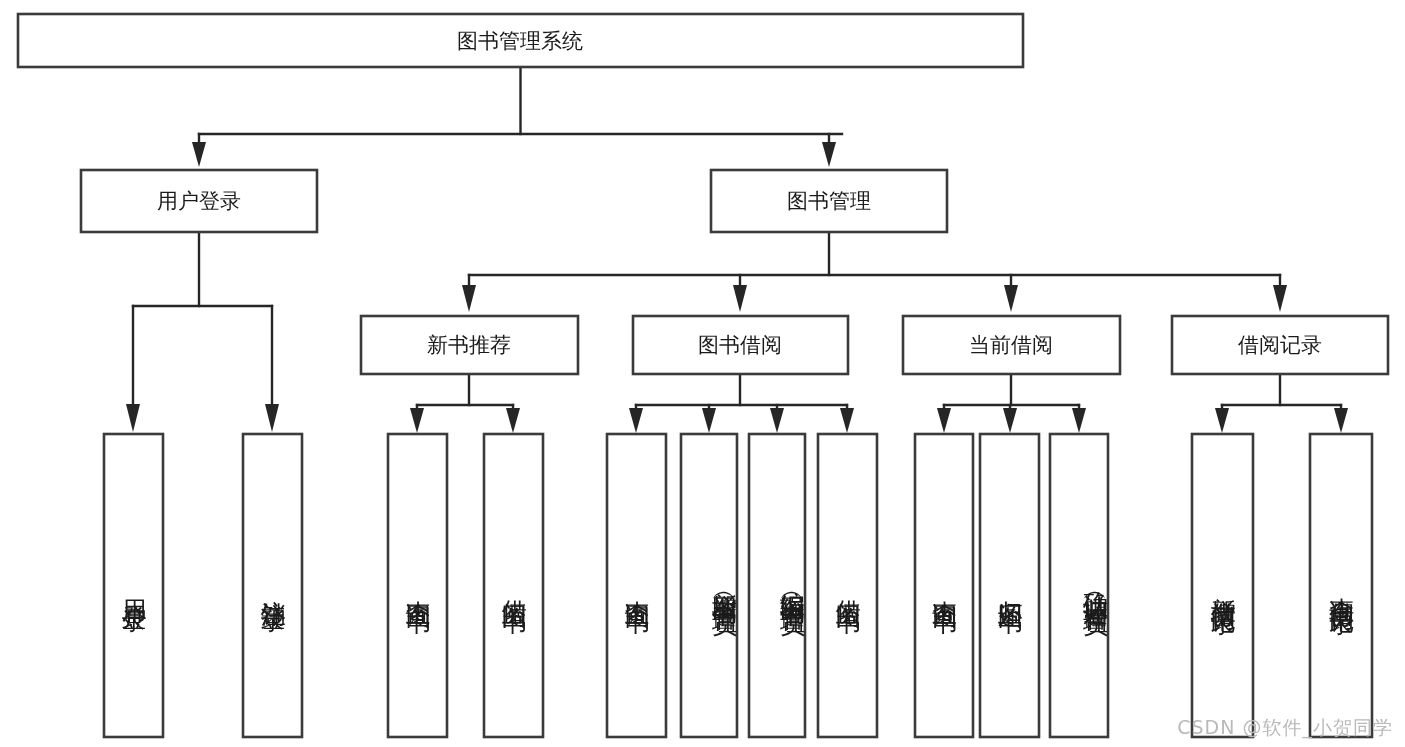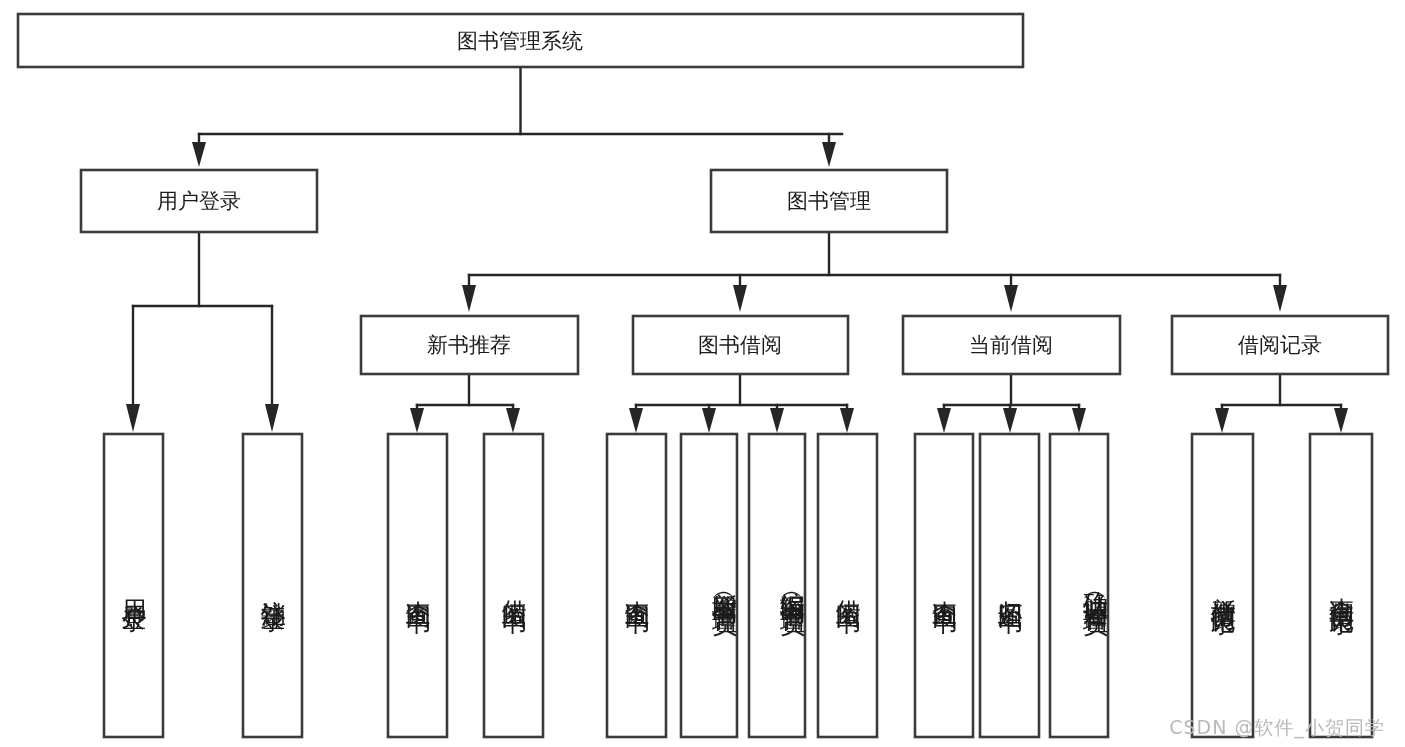--- a/index.html
+++ b/index.html
@@ -57,21 +57,21 @@
     font-size: 25px;
     line-height: 1.06;
     letter-spacing: 3px;
     color: #1b1b1b;
     white-space: nowrap;
     pointer-events: none;
     text-align: center;
   }
   #watermark {
     position: absolute;
-    right: 20px;
+    right: 12px;
     bottom: 6px;
     font-family: "DejaVu Sans", "Liberation Sans", sans-serif;
     font-size: 19px;
     color: #b9b9b9;
     letter-spacing: 1px;
     white-space: nowrap;
   }
 </style>
 </head>
 <body>

